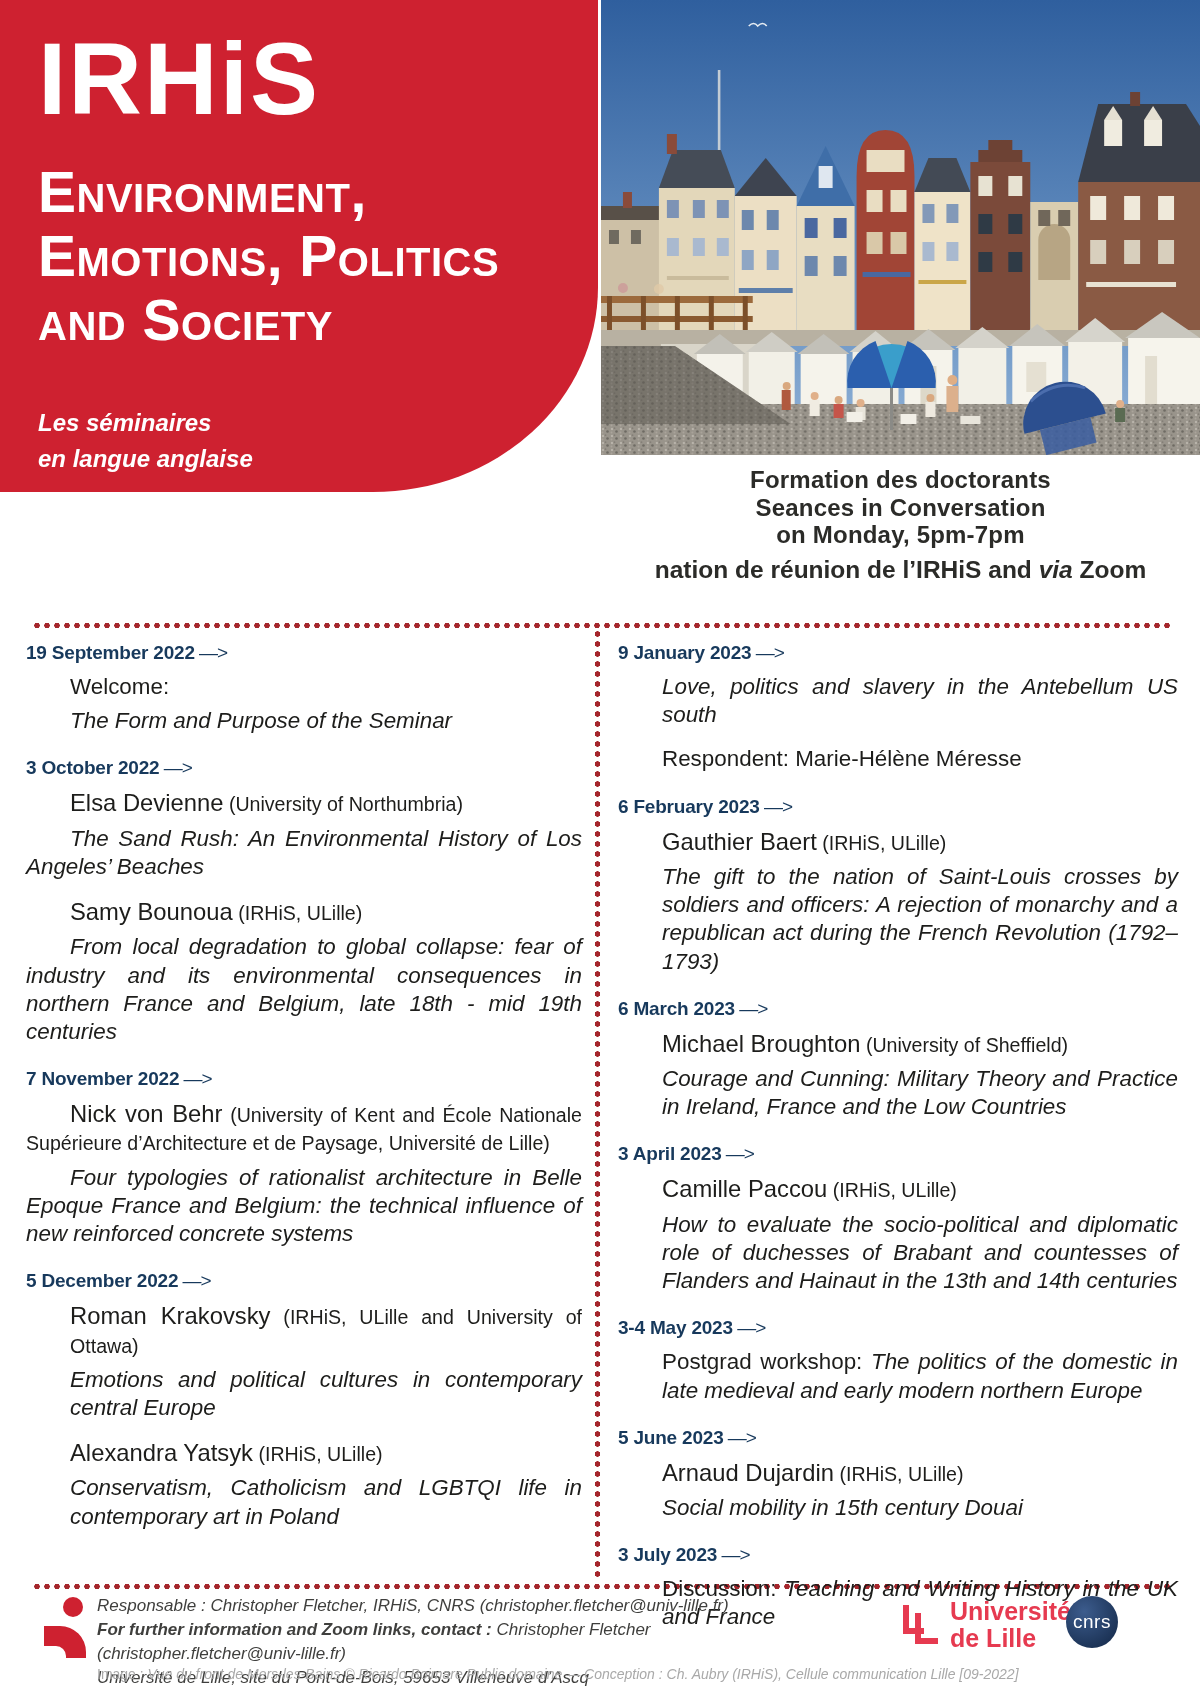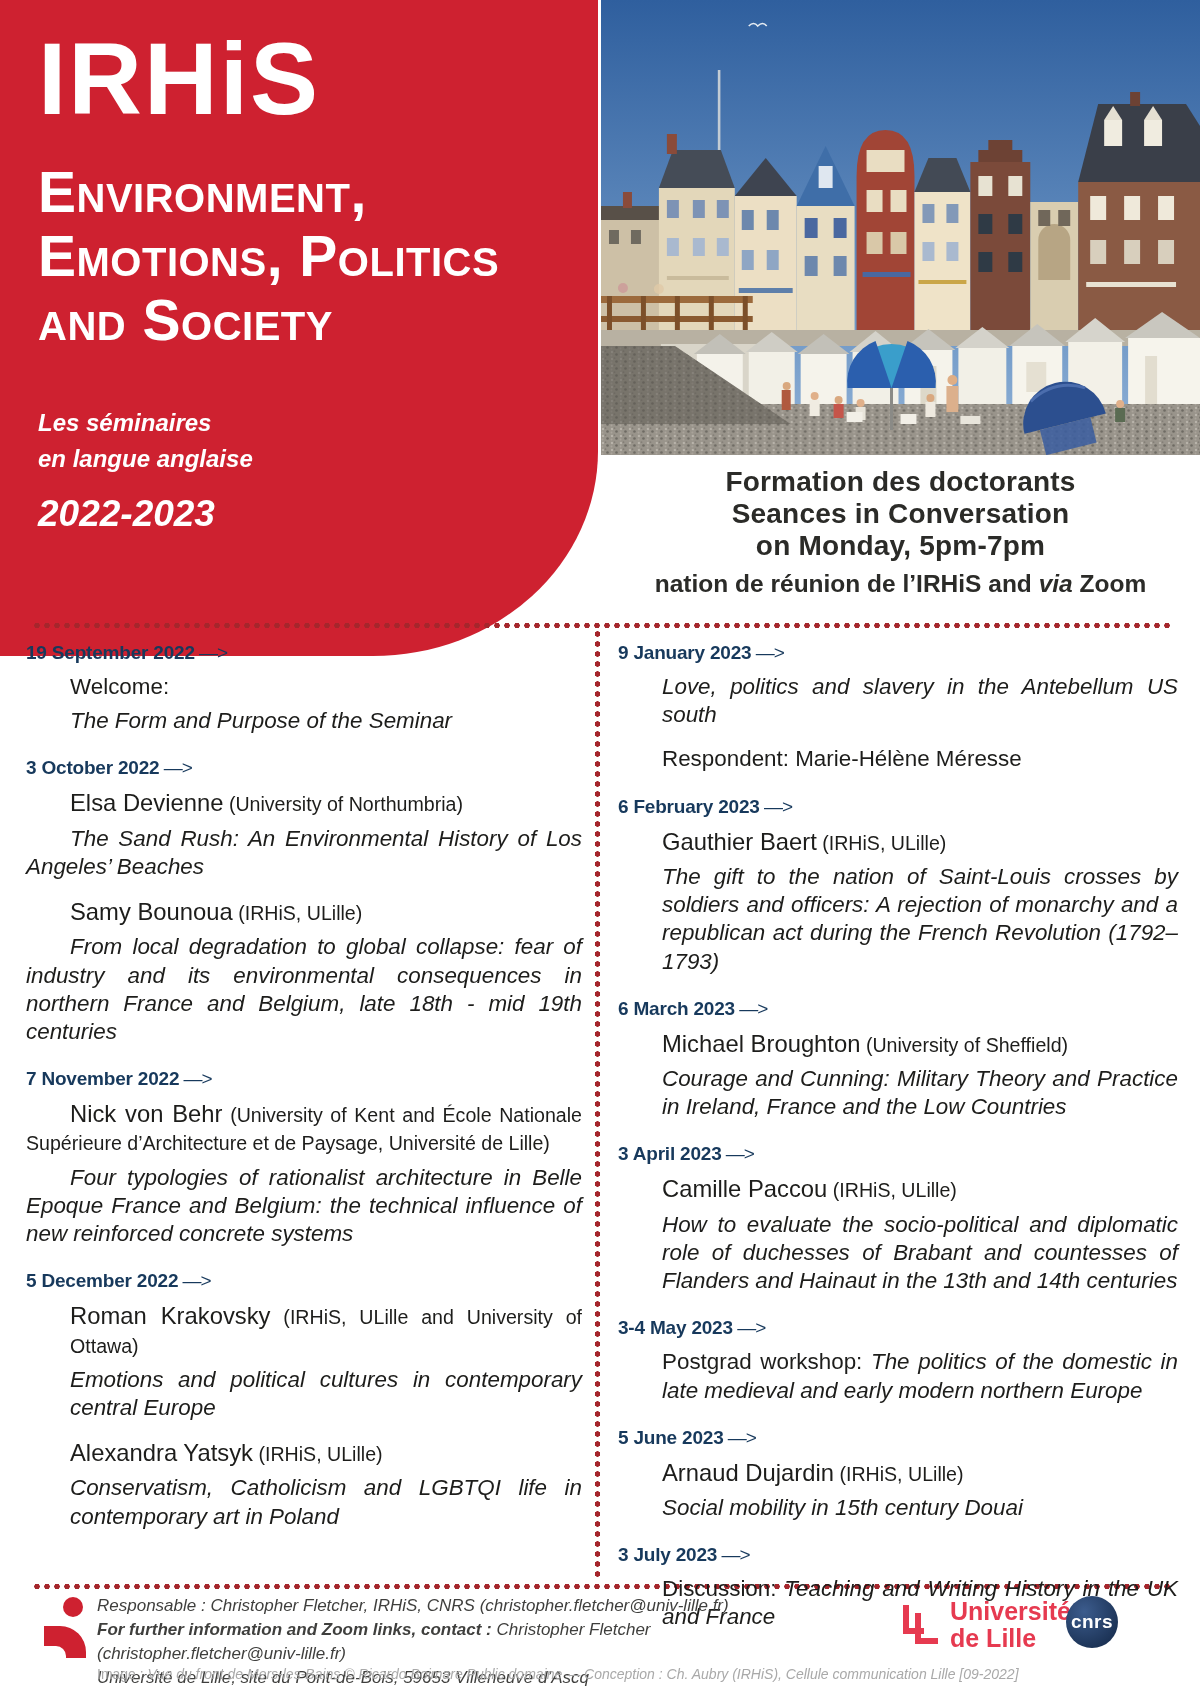--- a/index.html
+++ b/index.html
@@ -7,37 +7,37 @@
     --headtext:#2b2b28; --footer-text:#3f3f3d; --caption:#a9a9a9;
     --udl:#e63a50; --cnrs:#27416b;
   }
   html,body{margin:0;padding:0;background:#e9e9e9;}
   .poster{
     position:relative;width:1200px;height:1697px;background:#ffffff;
     margin:0 auto;overflow:hidden;font-family:"Liberation Sans",sans-serif;
   }
   
   .red-blob{
-    position:absolute;left:0;top:0;width:598px;height:656px;
+    position:absolute;left:0;top:0;width:598px;height:492px;
     background:var(--accent);border-bottom-right-radius:225px 205px;
     color:#fff;box-sizing:border-box;padding:26px 38px;
   }
   .brand-logo{font-size:102px;font-weight:700;letter-spacing:2px;line-height:1.05;}
   .brand-title{margin-top:28px;font-size:57px;font-weight:700;
     font-variant:small-caps;line-height:1.12;letter-spacing:.5px;}
   .brand-subtitle{margin-top:52px;font-size:24px;font-weight:700;font-style:italic;line-height:1.5;}
   .brand-years{margin-top:16px;font-size:37px;font-weight:700;font-style:italic;}
   
   .photo{position:absolute;left:601px;top:0;width:599px;height:455px;display:block;}
   
   .header-block{
     position:absolute;left:601px;top:466px;width:599px;text-align:center;
     color:var(--headtext);font-weight:700;
   }
-  .h-line{font-size:28px;line-height:1.15;letter-spacing:.2px;}
+  .h-line{font-size:24px;line-height:1.15;letter-spacing:.2px;}
   .venue-line{font-size:24.5px;margin-top:7px;}
   .venue-line i{font-style:italic;margin-top:20px;}
   
   .dotted-h{
     position:absolute;height:7px;
     background-image:radial-gradient(circle,var(--dot) 2.5px,transparent 3px);
     background-size:10px 7px;background-repeat:repeat-x;background-position:left center;
   }
   .dotted-h.top{left:32px;right:30px;top:622px;}
   .dotted-h.bottom{left:32px;right:30px;top:1583px;}
@@ -76,21 +76,21 @@
     position:absolute;left:97px;top:76px;width:1000px;
     font-size:14px;color:var(--caption);
   }
   .caption .cap-i{font-style:italic;}
   .udl-logo{position:absolute;left:900px;top:8px;display:flex;align-items:center;}
   .udl-text{margin-left:10px;color:var(--udl);font-size:25px;font-weight:700;line-height:1.08;}
   .cnrs-logo{
     position:absolute;left:1066px;top:6px;width:52px;height:52px;border-radius:50%;
     background:radial-gradient(circle at 35% 30%,#3c5c8d,#1c3356 75%);
     color:#fff;display:flex;align-items:center;justify-content:center;
-    font-size:19px;font-weight:700;letter-spacing:.5px;text-align:right;
+    font-size:19px;font-weight:400;letter-spacing:.5px;text-align:right;
   }
 </style>
 </head>
 <body>
 
 <div class="poster">
 
   <div class="red-blob">
     <div class="brand-logo">IRHiS</div>
     <div class="brand-title">

